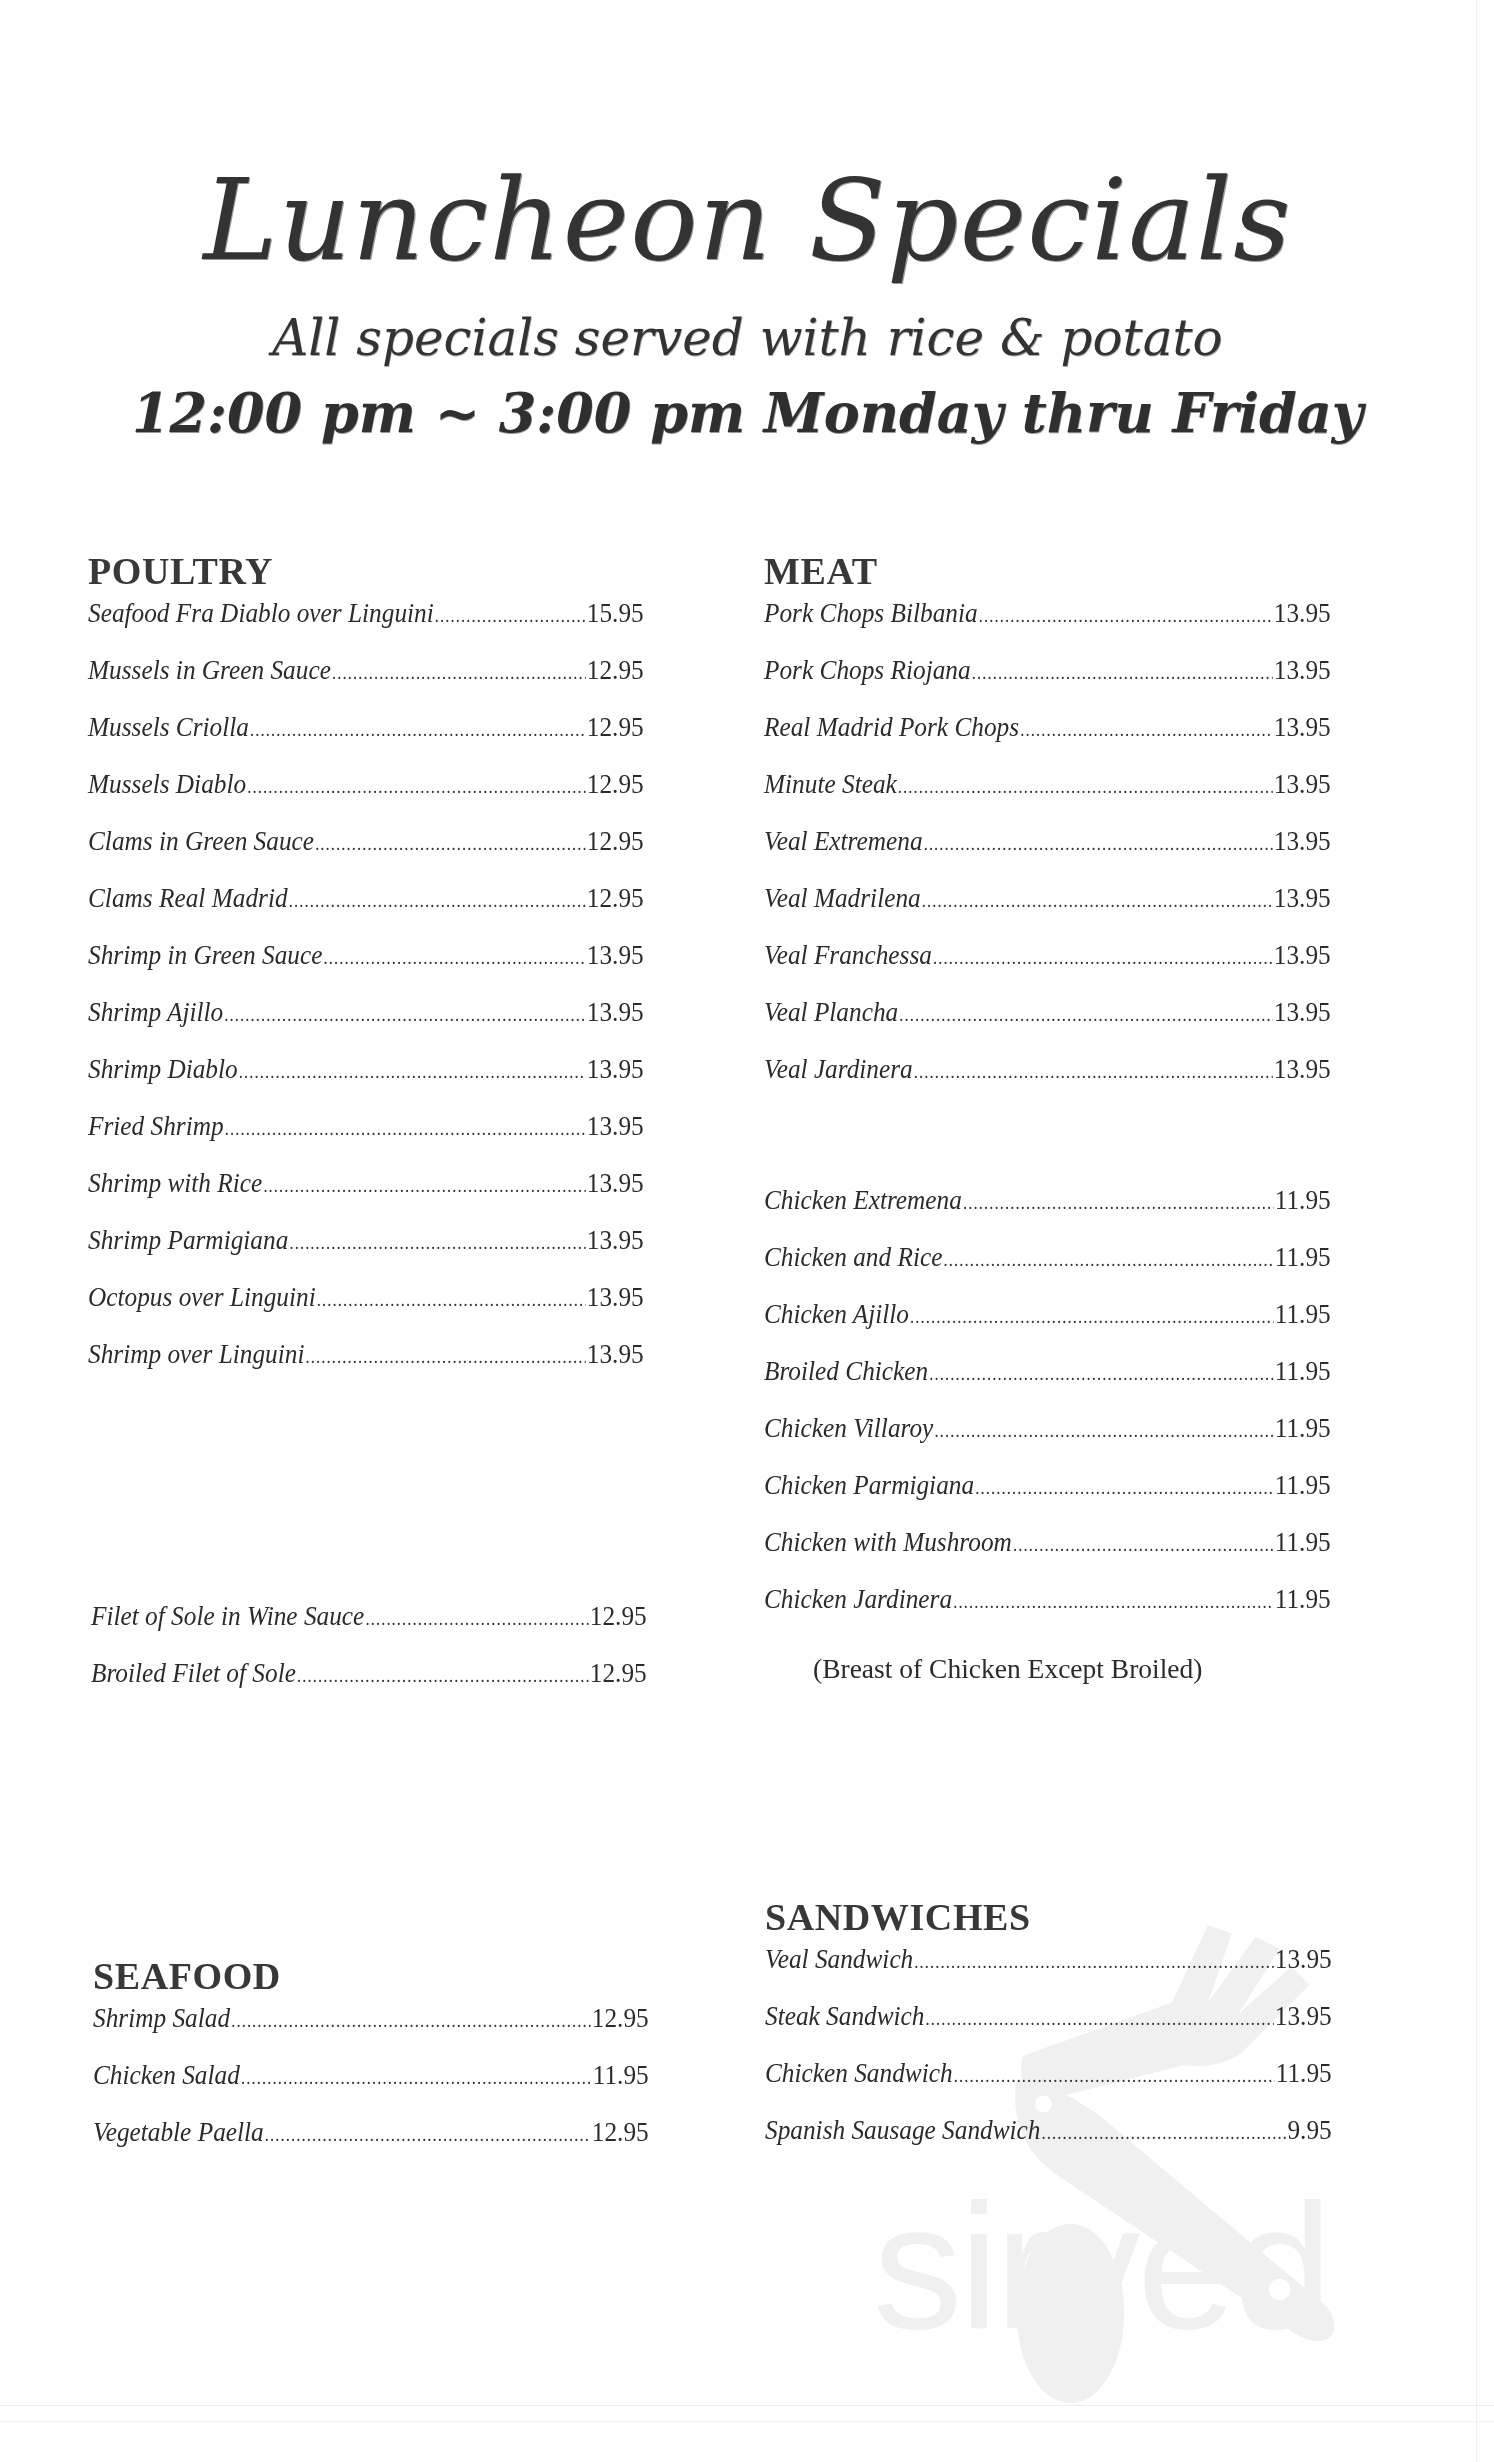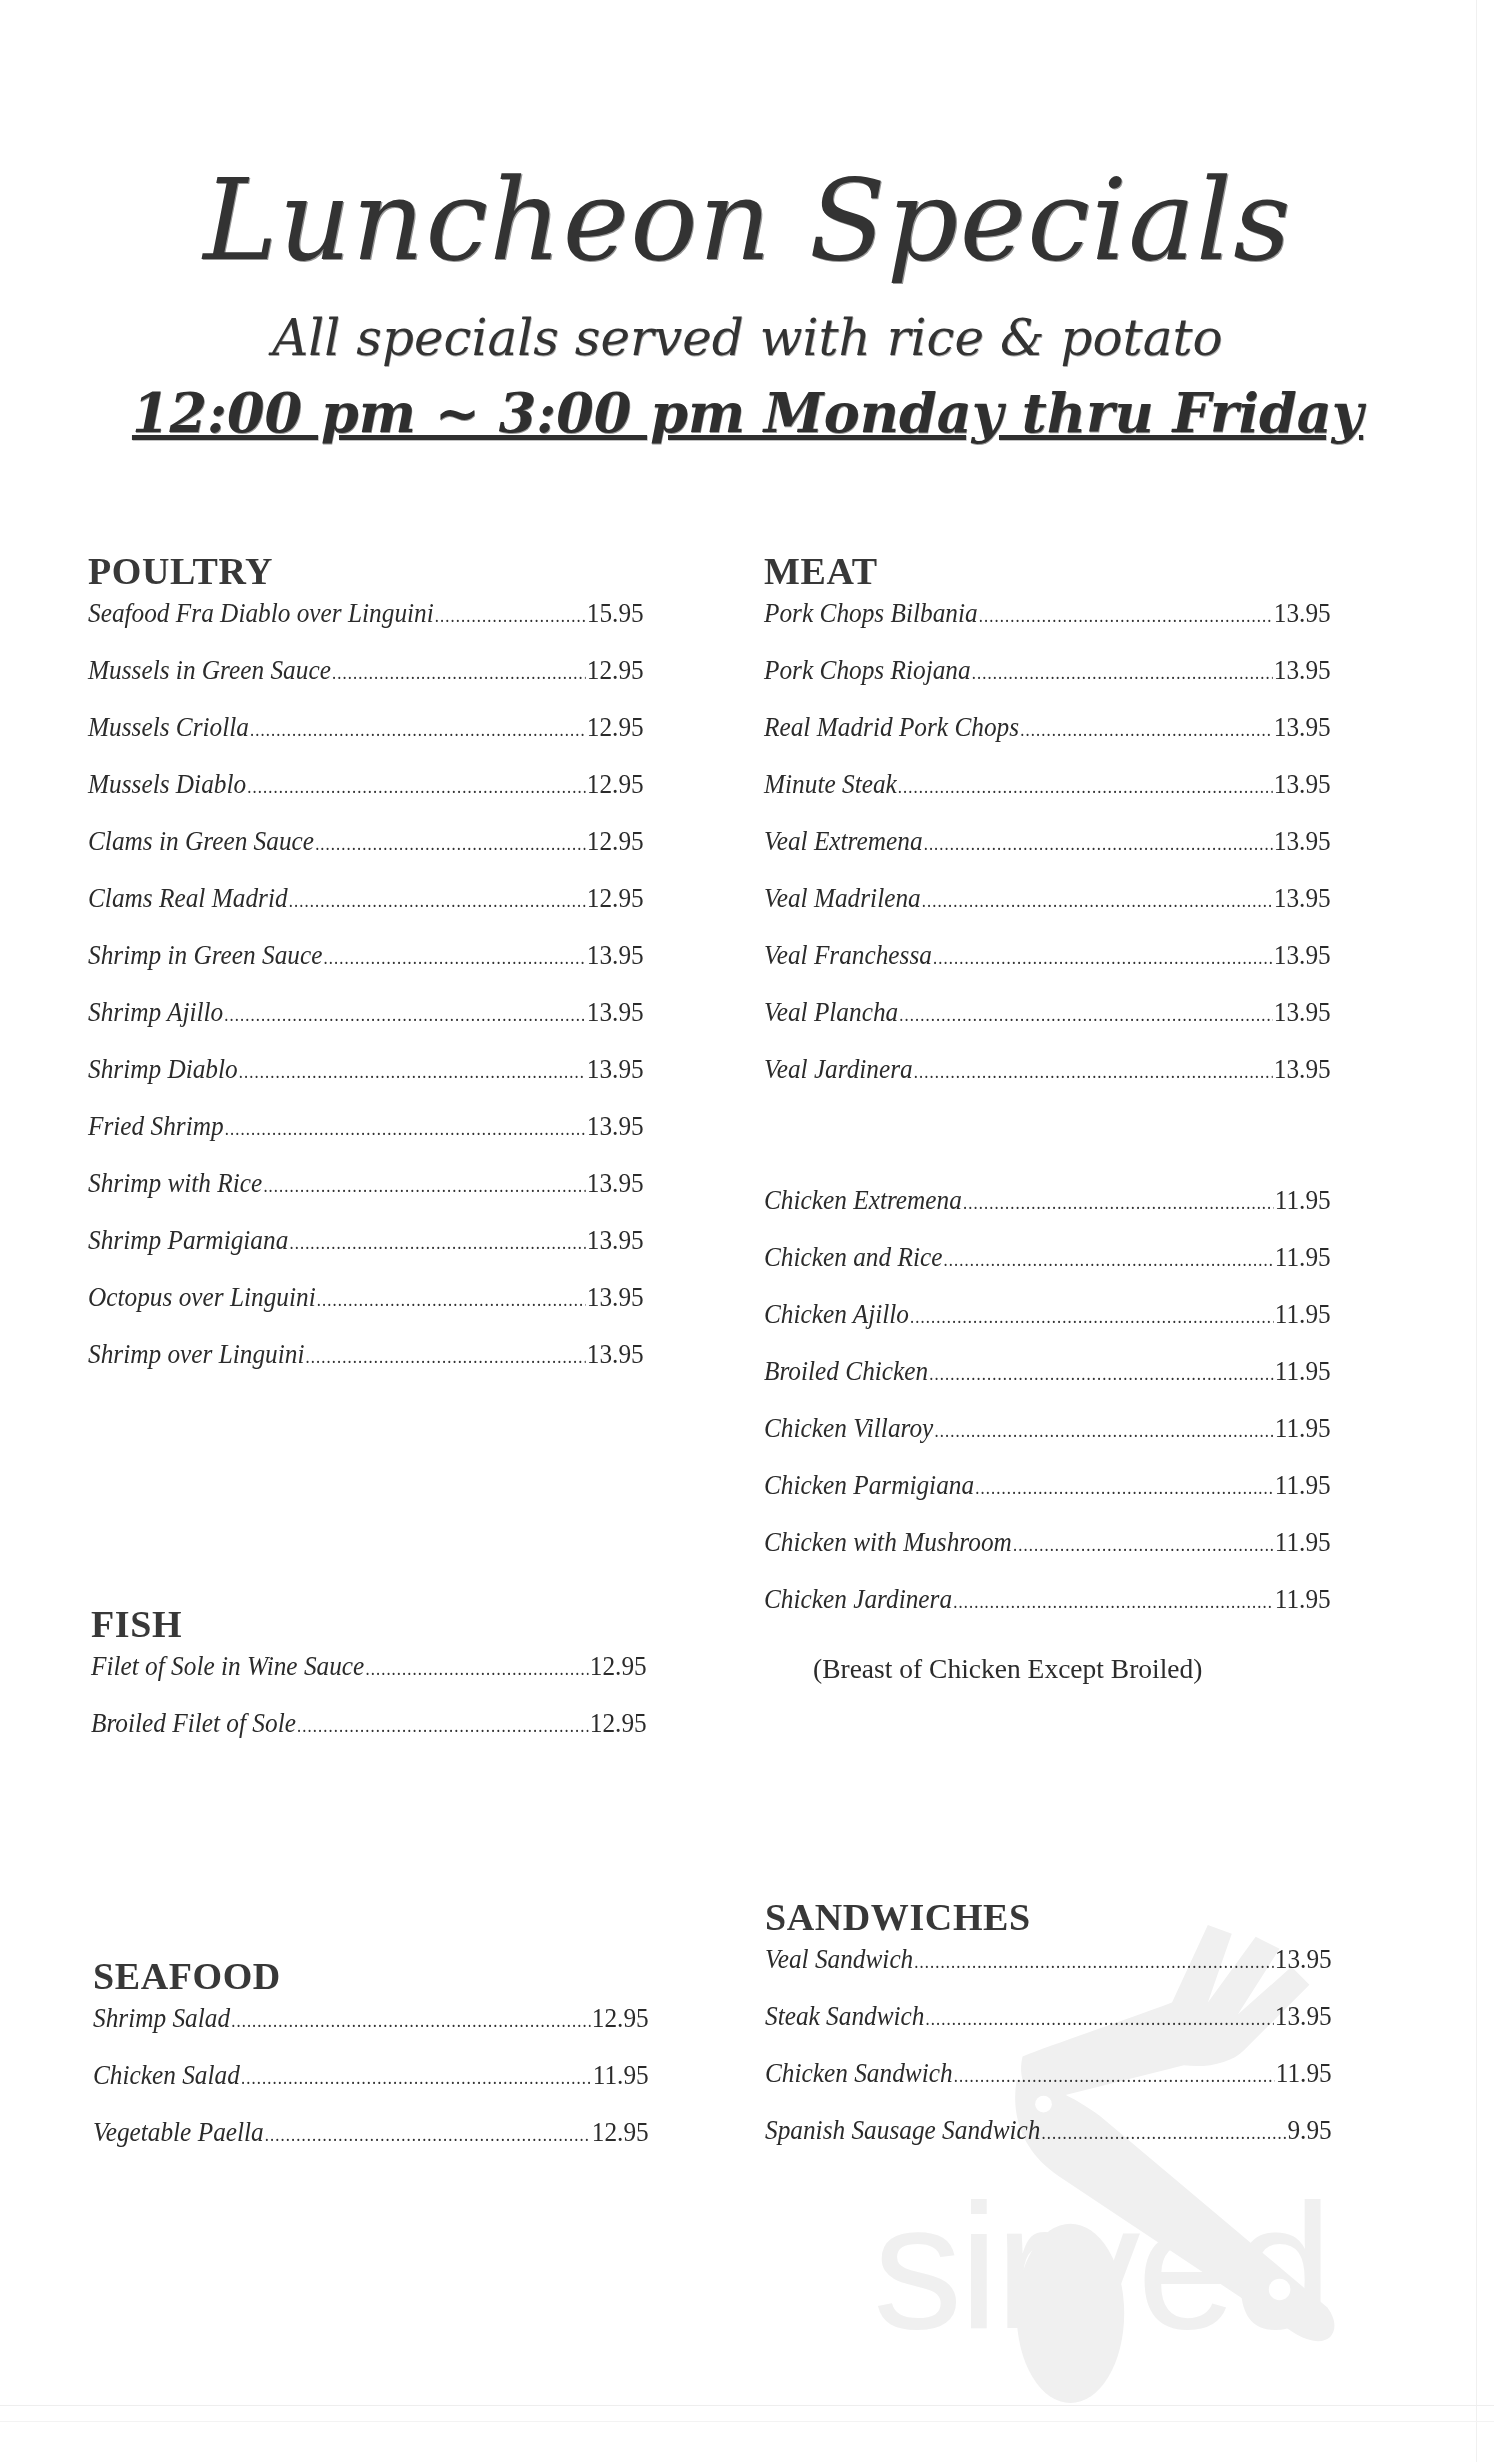--- a/index.html
+++ b/index.html
@@ -20,21 +20,20 @@
     letter-spacing: 1.2px; line-height: 132px; margin: 16px;
     text-shadow: 1.2px 1.2px 0 #9a9a9a;
   }
   .subtitle {
     font-size: 50px; font-style: italic; color: #333333; line-height: 72px; margin-top: 6px;
     text-shadow: 0.6px 0.6px 0 #aaaaaa;
   }
   .hours {
     font-size: 54px; font-style: italic; font-weight: bold; color: #2f2f2f; line-height: 78px;
     text-shadow: 0.6px 0.6px 0 #999999;
-    text-decoration: underline;
   }
 
   .section { position: absolute; }
   .section-title {
     font-family: "Liberation Serif", "DejaVu Serif", serif;
     font-weight: bold; font-size: 38px; color: #383838; letter-spacing: 0.6px;
     height: 48px; line-height: 48px; margin: 0 0 2.4px 0;
   }
   .item {
     display: flex; align-items: baseline; height: 57px;
@@ -158,21 +157,20 @@
       </div>
       <div class="item">
         <span class="item-name">Shrimp over Linguini</span>
         <span class="leader"></span>
         <span class="item-price">13.95</span>
       </div>
     </div>
 </section>
 
 <section class="section" style="left:91px; top:1600px; width:604px;">
-  <h2 class="section-title">FISH</h2>
   <div class="items">
       <div class="item">
         <span class="item-name">Filet of Sole in Wine Sauce</span>
         <span class="leader"></span>
         <span class="item-price">12.95</span>
       </div>
       <div class="item">
         <span class="item-name">Broiled Filet of Sole</span>
         <span class="leader"></span>
         <span class="item-price">12.95</span>

